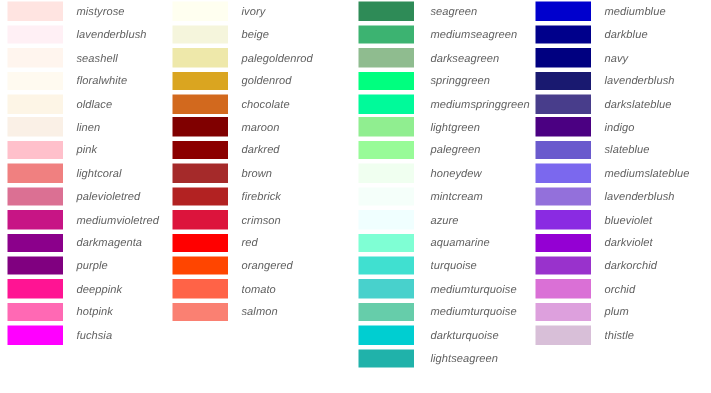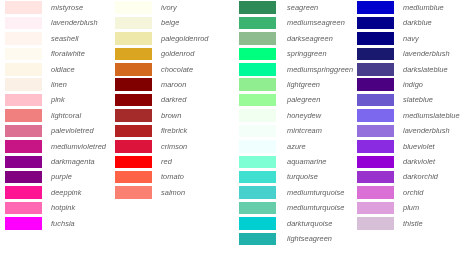--- a/index.html
+++ b/index.html
@@ -164,20 +164,24 @@
       </div>
       <div class="color-row">
         <div class="swatch" title="crimson" style="background-color: rgb(220, 20, 60);"></div>
         <div class="swatch-label">crimson</div>
       </div>
       <div class="color-row">
         <div class="swatch" title="red" style="background-color: rgb(255, 0, 0);"></div>
         <div class="swatch-label">red</div>
       </div>
       <div class="color-row">
+        <div class="swatch" title="orangered" style="background-color: rgb(255, 69, 0);"></div>
+        <div class="swatch-label">orangered</div>
+      </div>
+      <div class="color-row">
         <div class="swatch" title="tomato" style="background-color: rgb(255, 99, 71);"></div>
         <div class="swatch-label">tomato</div>
       </div>
       <div class="color-row">
         <div class="swatch" title="salmon" style="background-color: rgb(250, 128, 114);"></div>
         <div class="swatch-label">salmon</div>
       </div>
     </div>
     <div class="color-column col-2">
       <div class="color-row">

